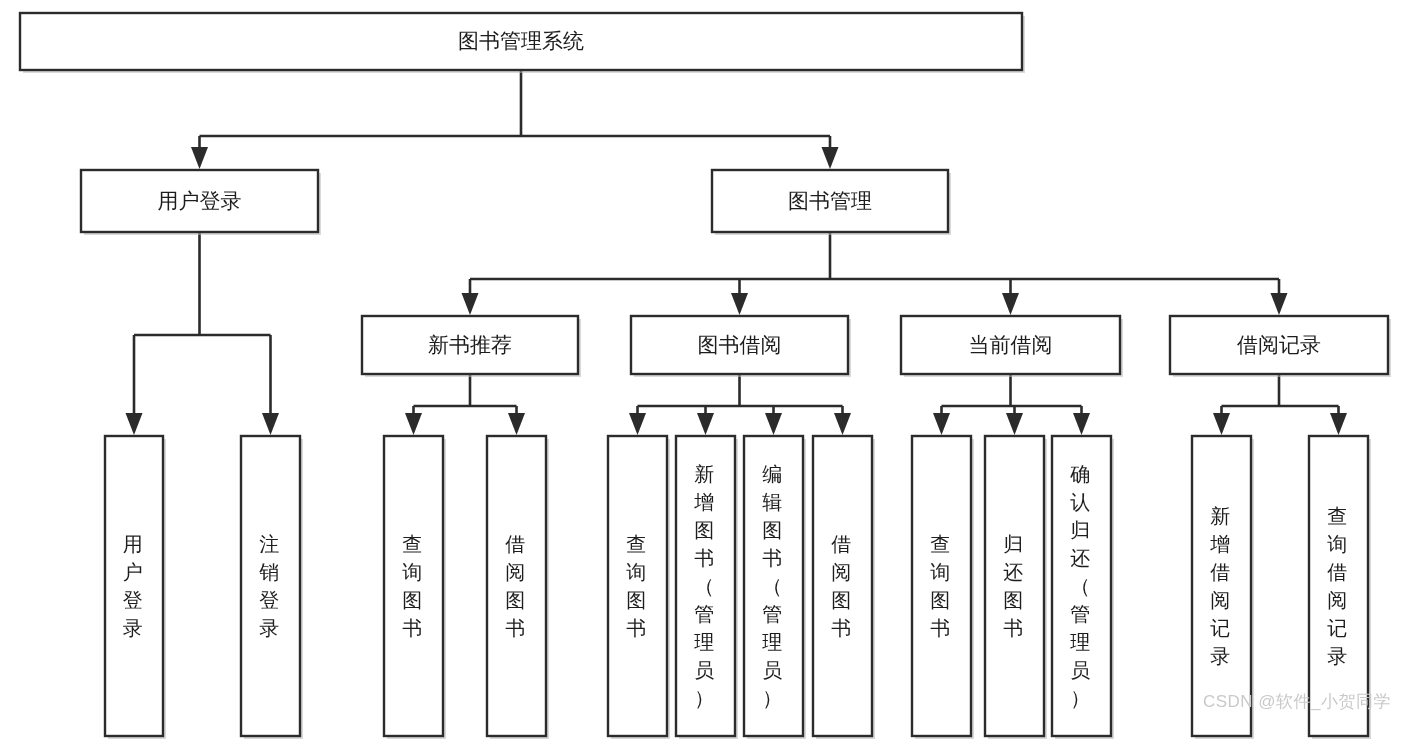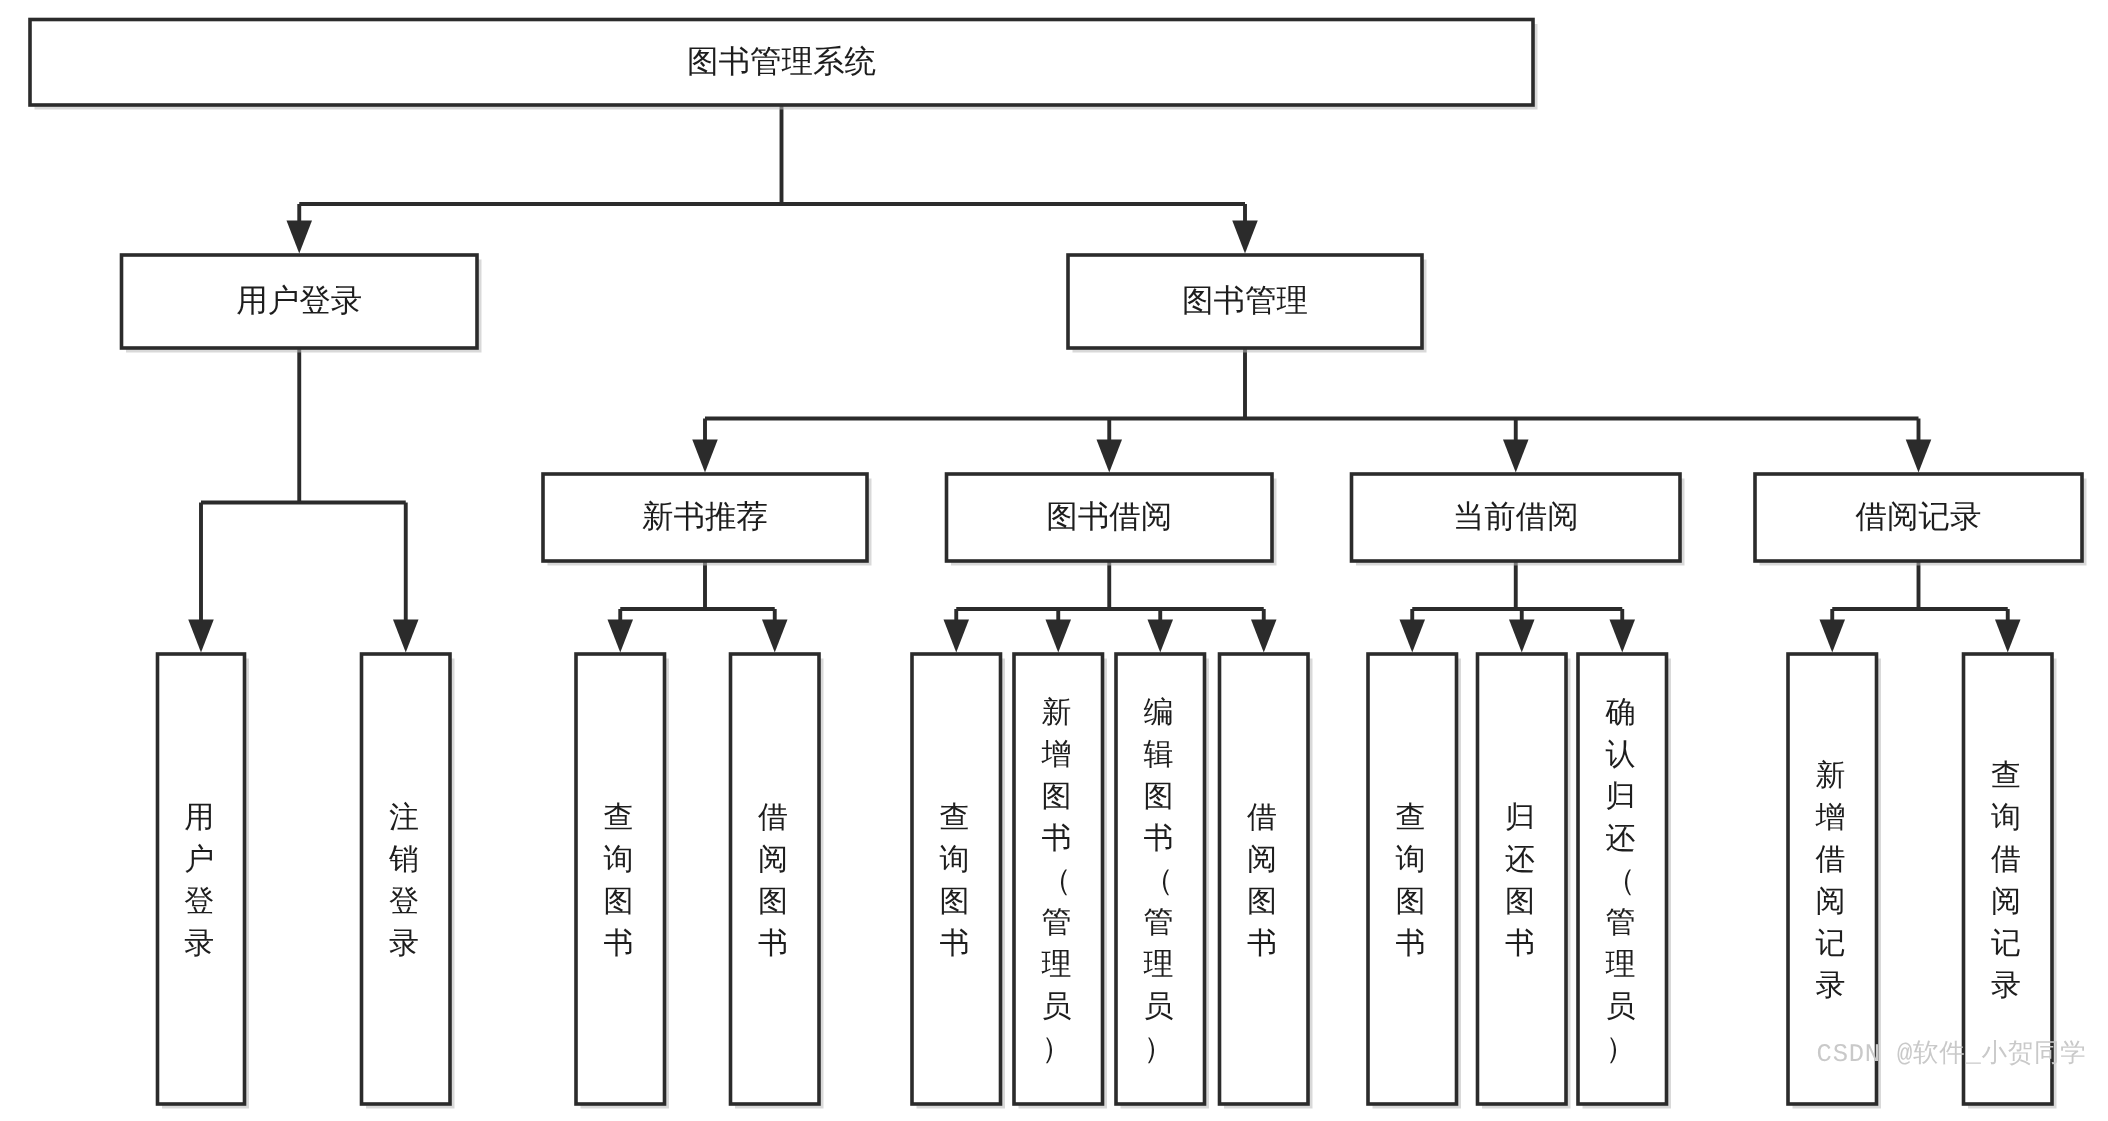--- a/index.html
+++ b/index.html
@@ -39,21 +39,21 @@
   .node-label.vertical{
     font-size:20px;
     letter-spacing:2.5px;
   }
   .watermark{
     position:absolute;
     right:14px;
     bottom:6px;
     color:#c9c9c9;
     font-size:17px;
-    font-family:Liberation Mono, monospace;
+    font-family:Liberation Sans, sans-serif;
     letter-spacing:.5px;
     pointer-events:none;
     user-select:none;
   }
 </style>
 </head>
 <body>
 
 <div id="diagram-root">
   <svg id="diagram-svg" viewBox="0 0 1405 747" xmlns="http://www.w3.org/2000/svg">

